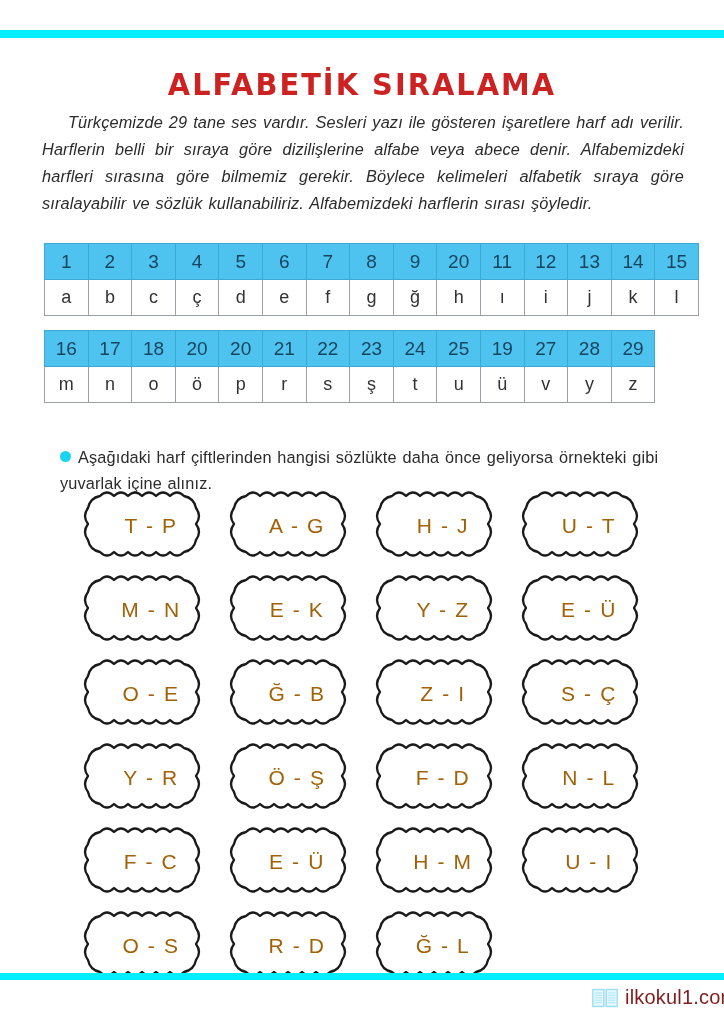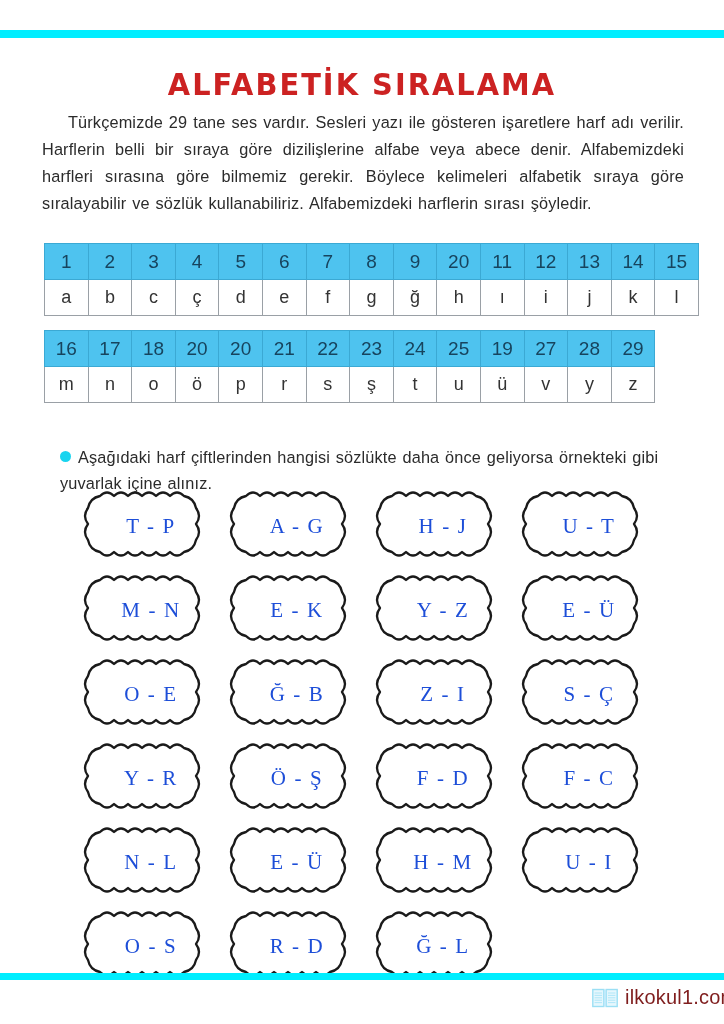--- a/index.html
+++ b/index.html
@@ -57,20 +57,21 @@
     left: 42px;
     width: 642px;
     font-family: "Liberation Sans", sans-serif;
     font-size: 16.3px;
     line-height: 27px;
     color: #2b2b2b;
     text-align: justify;
     text-indent: 26px;
     letter-spacing: 0.15px;
     word-spacing: 1.2px;
+    font-style: italic;
   }
 
   
   .alpha-table {
     position: absolute;
     border-collapse: collapse;
     table-layout: fixed;
   }
   .alpha-table.t1 { top: 243px; left: 44px; }
   .alpha-table.t2 { top: 330px; left: 44px; padding-left: 44px; }
@@ -141,23 +142,23 @@
   .cloud svg {
     position: absolute;
     top: 0;
     left: 0;
     width: 146px;
     height: 84px;
   }
   .cloud-label {
     position: relative;
     z-index: 2;
-    font-family: Liberation Serif, serif;
+    font-family: Liberation Sans, sans-serif;
     font-size: 21px;
-    color: #1d4ed8;
+    color: #a16207;
     letter-spacing: 1.6px;
     white-space: nowrap;
   }
 
   
   .footer {
     position: absolute;
     top: 986px;
     left: 592px;
     display: flex;
@@ -368,28 +369,28 @@
           <path d="M22 12 q7 -7 14 0 q7 -7 14 0 q7 -7 14 0 q7 -7 14 0 q7 -7 14 0 q7 -7 14 0 q10 2 12 12 q6 8 0 16 q6 8 0 16 q-2 10 -12 12 q-7 7 -14 0 q-7 7 -14 0 q-7 7 -14 0 q-7 7 -14 0 q-7 7 -14 0 q-7 7 -14 0 q-10 -2 -12 -12 q-6 -8 0 -16 q-6 -8 0 -16 q2 -10 12 -12 Z" fill="#ffffff" stroke="#1a1a1a" stroke-width="2.3" stroke-linejoin="round"></path>
         </svg>
       <span class="cloud-label">F - D</span>
     </div>
 
 
     <div class="cloud">
       <svg viewBox="0 0 146 84">
           <path d="M22 12 q7 -7 14 0 q7 -7 14 0 q7 -7 14 0 q7 -7 14 0 q7 -7 14 0 q7 -7 14 0 q10 2 12 12 q6 8 0 16 q6 8 0 16 q-2 10 -12 12 q-7 7 -14 0 q-7 7 -14 0 q-7 7 -14 0 q-7 7 -14 0 q-7 7 -14 0 q-7 7 -14 0 q-10 -2 -12 -12 q-6 -8 0 -16 q-6 -8 0 -16 q2 -10 12 -12 Z" fill="#ffffff" stroke="#1a1a1a" stroke-width="2.3" stroke-linejoin="round"></path>
         </svg>
+      <span class="cloud-label">N - L</span>
+    </div>
+
+    <div class="cloud">
+      <svg viewBox="0 0 146 84">
+          <path d="M22 12 q7 -7 14 0 q7 -7 14 0 q7 -7 14 0 q7 -7 14 0 q7 -7 14 0 q7 -7 14 0 q10 2 12 12 q6 8 0 16 q6 8 0 16 q-2 10 -12 12 q-7 7 -14 0 q-7 7 -14 0 q-7 7 -14 0 q-7 7 -14 0 q-7 7 -14 0 q-7 7 -14 0 q-10 -2 -12 -12 q-6 -8 0 -16 q-6 -8 0 -16 q2 -10 12 -12 Z" fill="#ffffff" stroke="#1a1a1a" stroke-width="2.3" stroke-linejoin="round"></path>
+        </svg>
       <span class="cloud-label">F - C</span>
-    </div>
-
-    <div class="cloud">
-      <svg viewBox="0 0 146 84">
-          <path d="M22 12 q7 -7 14 0 q7 -7 14 0 q7 -7 14 0 q7 -7 14 0 q7 -7 14 0 q7 -7 14 0 q10 2 12 12 q6 8 0 16 q6 8 0 16 q-2 10 -12 12 q-7 7 -14 0 q-7 7 -14 0 q-7 7 -14 0 q-7 7 -14 0 q-7 7 -14 0 q-7 7 -14 0 q-10 -2 -12 -12 q-6 -8 0 -16 q-6 -8 0 -16 q2 -10 12 -12 Z" fill="#ffffff" stroke="#1a1a1a" stroke-width="2.3" stroke-linejoin="round"></path>
-        </svg>
-      <span class="cloud-label">N - L</span>
     </div>
 
     <div class="cloud">
       <svg viewBox="0 0 146 84">
           <path d="M22 12 q7 -7 14 0 q7 -7 14 0 q7 -7 14 0 q7 -7 14 0 q7 -7 14 0 q7 -7 14 0 q10 2 12 12 q6 8 0 16 q6 8 0 16 q-2 10 -12 12 q-7 7 -14 0 q-7 7 -14 0 q-7 7 -14 0 q-7 7 -14 0 q-7 7 -14 0 q-7 7 -14 0 q-10 -2 -12 -12 q-6 -8 0 -16 q-6 -8 0 -16 q2 -10 12 -12 Z" fill="#ffffff" stroke="#1a1a1a" stroke-width="2.3" stroke-linejoin="round"></path>
         </svg>
       <span class="cloud-label">E - Ü</span>
     </div>
 
     <div class="cloud">

